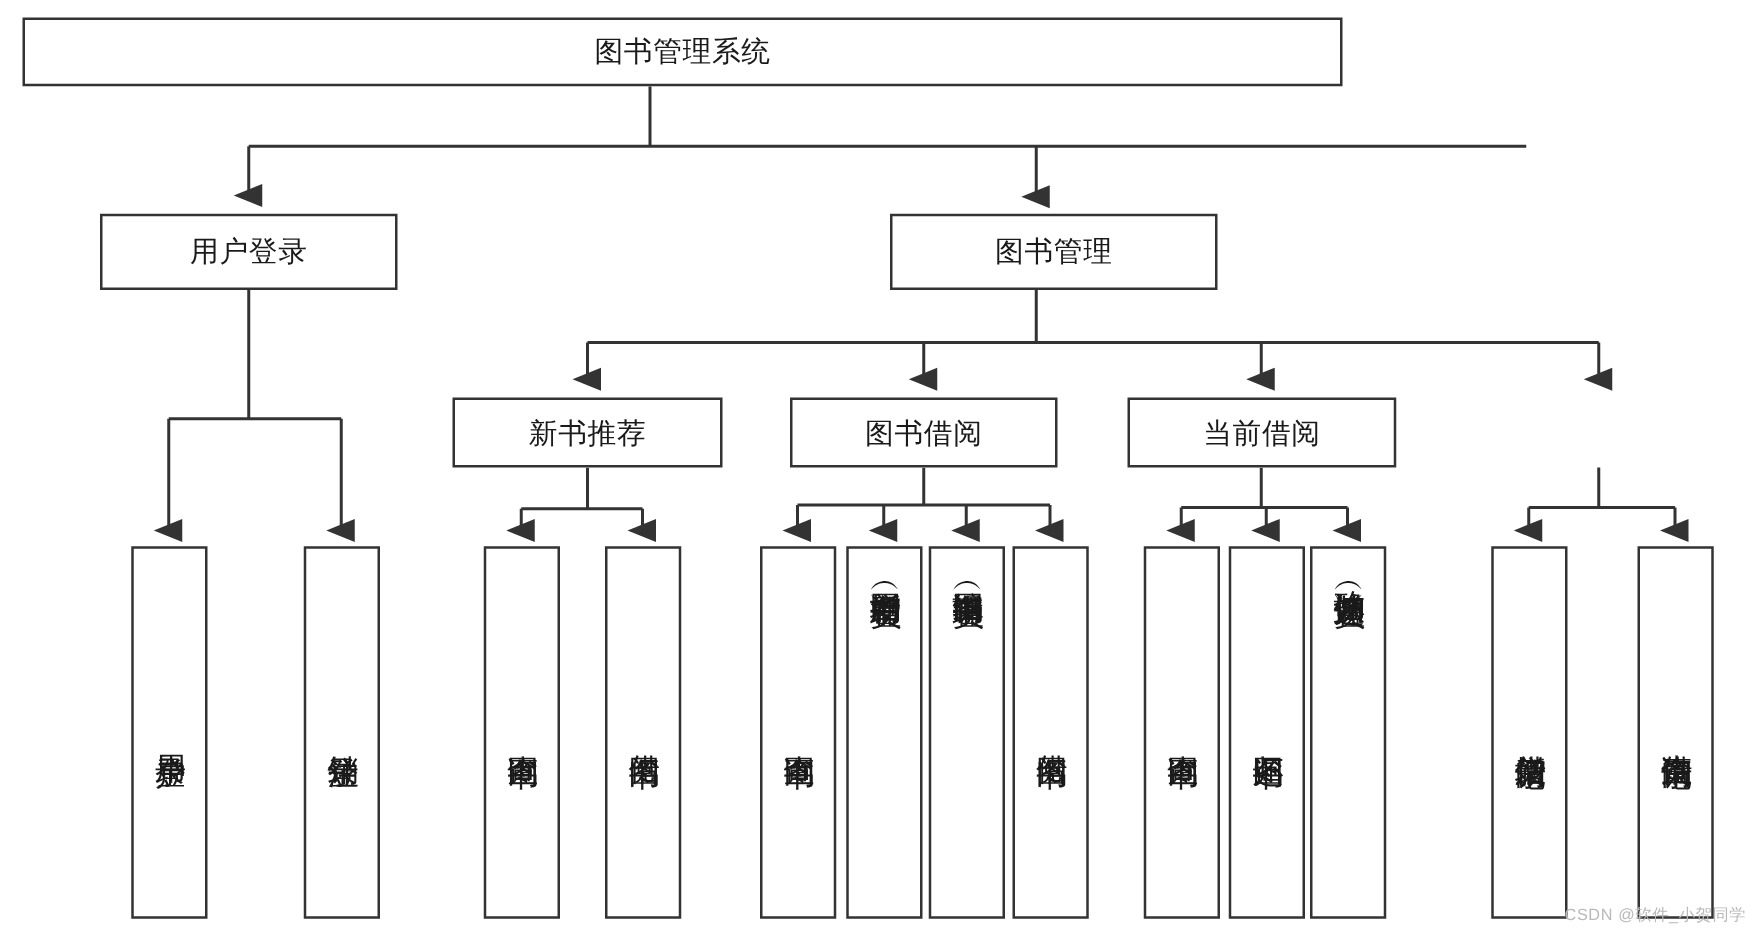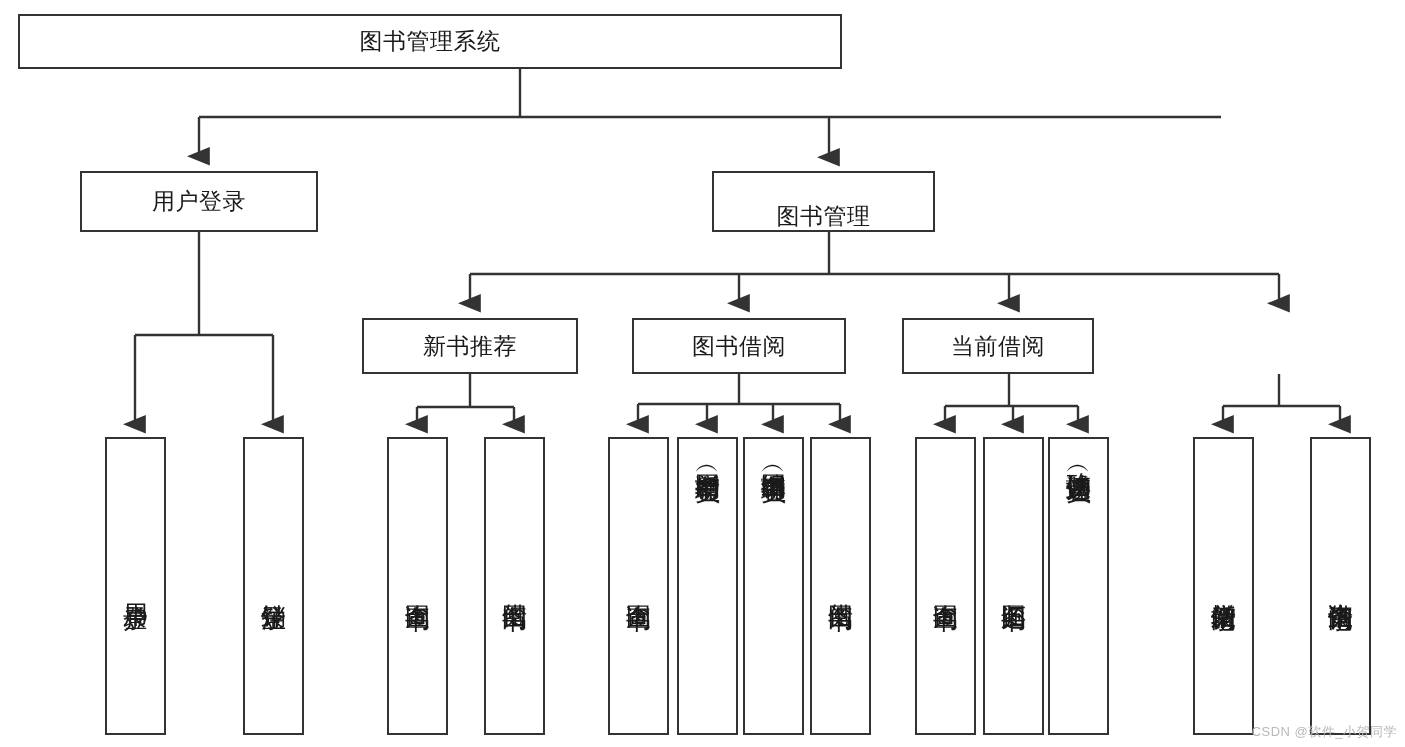--- a/index.html
+++ b/index.html
@@ -121,38 +121,38 @@
       <path d="M1013,406 L1013,424" marker-end="url(#arrow)"></path>
       <path d="M1078,406 L1078,424" marker-end="url(#arrow)"></path>
 
       <path d="M1279,374 L1279,406"></path>
       <path d="M1223,406 L1340,406"></path>
       <path d="M1223,406 L1223,424" marker-end="url(#arrow)"></path>
       <path d="M1340,406 L1340,424" marker-end="url(#arrow)"></path>
     </g>
   </svg>
 
-  <div class="node horiz" style="left:18px; top:14px; width:824px; height:55px;align-items:center;">
+  <div class="node horiz" style="left:18px; top:14px; width:1056px; height:55px;align-items:center;">
     <span class="lbl">图书管理系统</span>
   </div>
 
   <div class="node horiz" style="left:80px; top:171px; width:238px; height:61px;">
     <span class="lbl">用户登录</span>
   </div>
-  <div class="node horiz" style="left:712px; top:171px; width:223px; height:61px;align-items:flex-end;">
+  <div class="node horiz" style="left:712px; top:171px; width:262px; height:61px;">
     <span class="lbl">图书管理</span>
   </div>
 
   <div class="node horiz" style="left:362px; top:318px; width:216px; height:56px;">
     <span class="lbl">新书推荐</span>
   </div>
   <div class="node horiz" style="left:632px; top:318px; width:214px; height:56px;">
     <span class="lbl">图书借阅</span>
   </div>
-  <div class="node horiz" style="left:902px; top:318px; width:192px; height:56px;">
+  <div class="node horiz" style="left:902px; top:318px; width:215px; height:56px;">
     <span class="lbl">当前借阅</span>
   </div>
 
   <div class="node vert mid" style="left:105px; top:437px; width:61px; height:298px;">
     <span class="lbl">用户登录</span>
   </div>
   <div class="node vert mid" style="left:243px; top:437px; width:61px; height:298px;">
     <span class="lbl">注销登录</span>
   </div>
 

